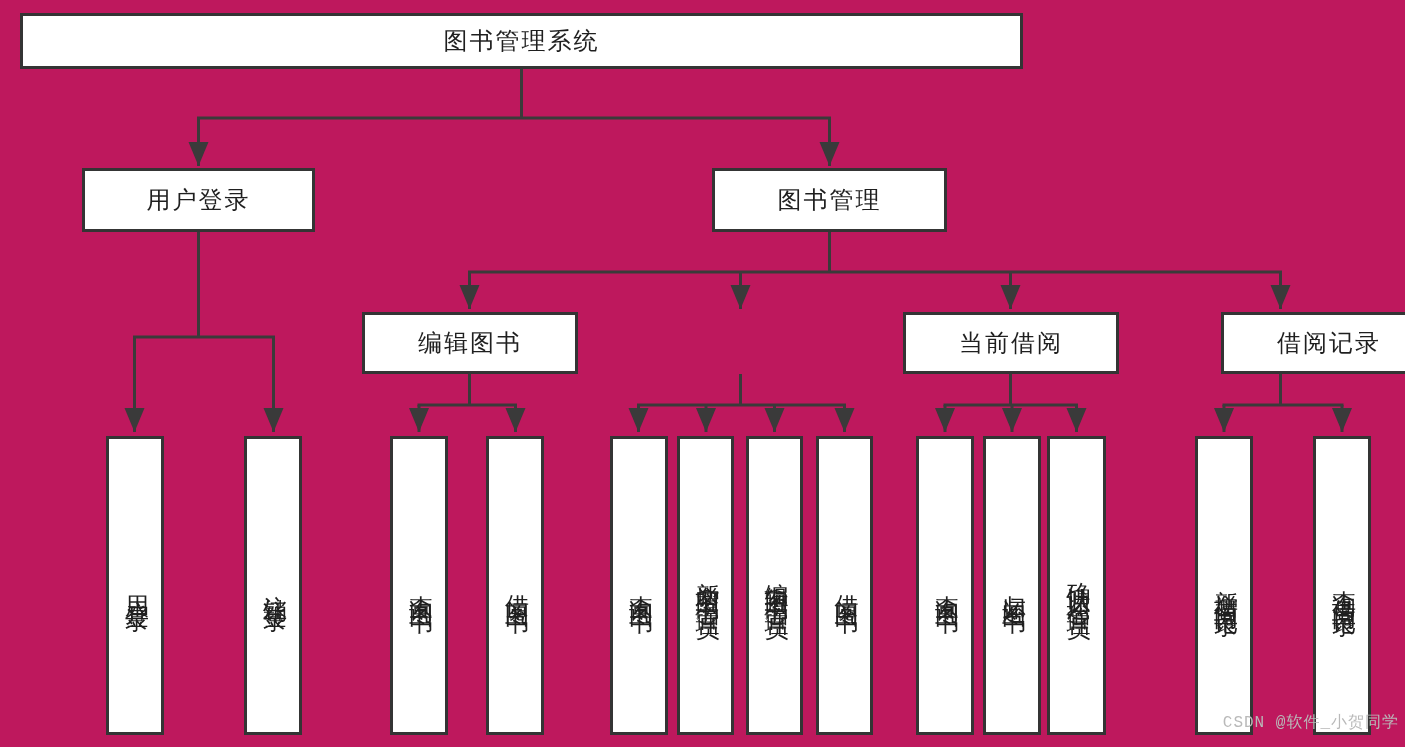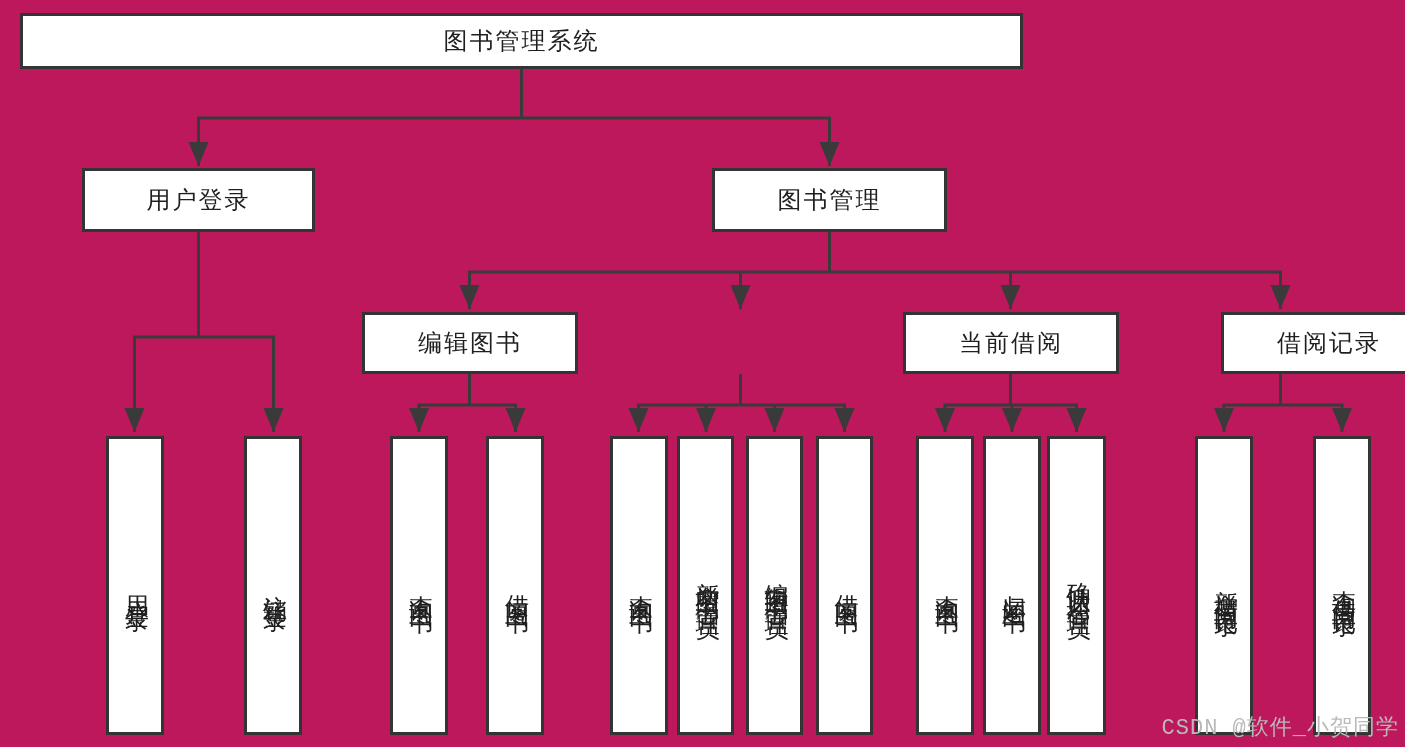--- a/index.html
+++ b/index.html
@@ -42,22 +42,22 @@
     writing-mode: vertical-rl;
     text-orientation: mixed;
     font-size: 24px;
     letter-spacing: 5px;
     line-height: 1;
     color: #1f1f1f;
   }
   .watermark {
     position: absolute;
     right: 6px;
-    bottom: 5px;
-    font-size: 22px;
+    bottom: 14px;
+    font-size: 16px;
     letter-spacing: 1px;
     color: #b9b9b9;
     white-space: nowrap;
     z-index: 5;
   }
 </style>
 </head>
 <body>
 
 <div class="canvas">

